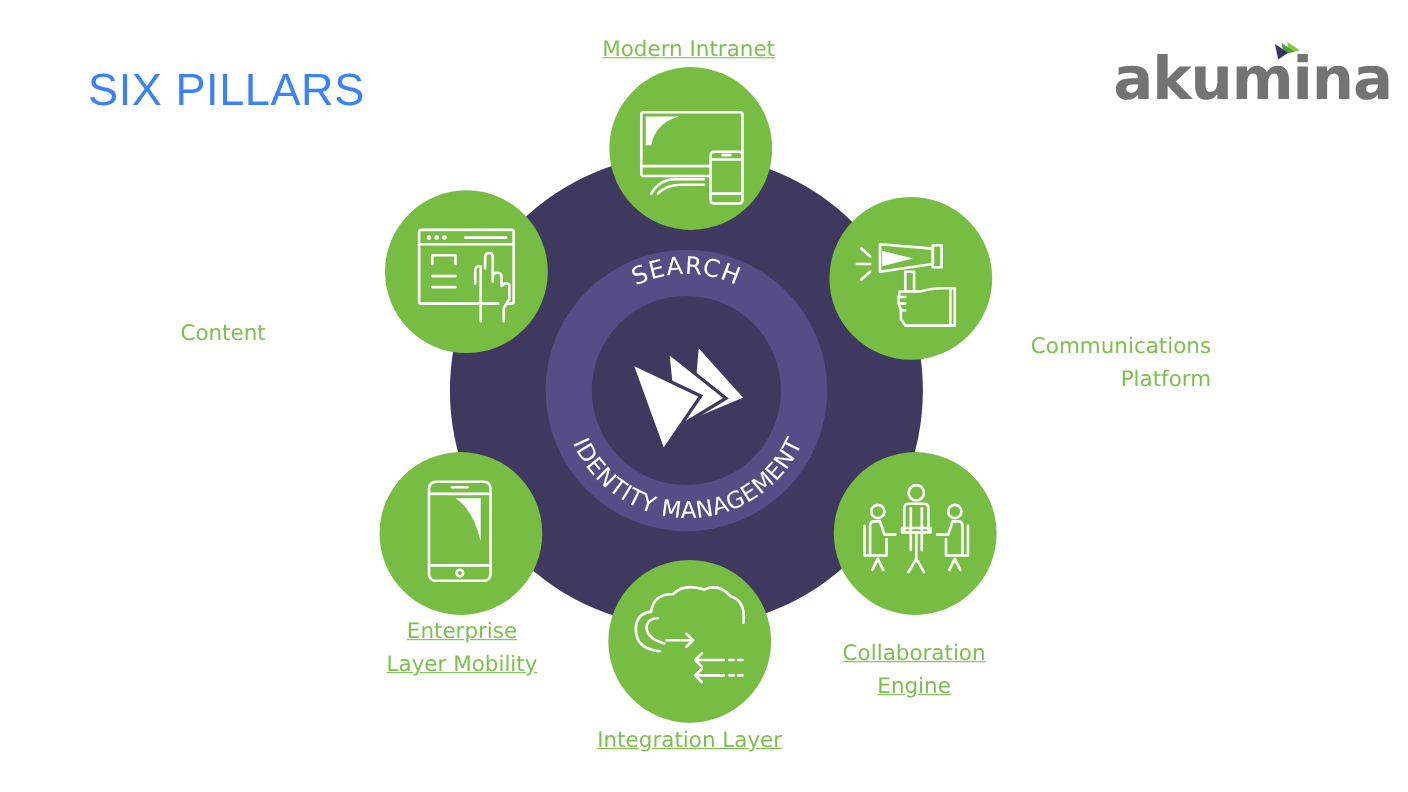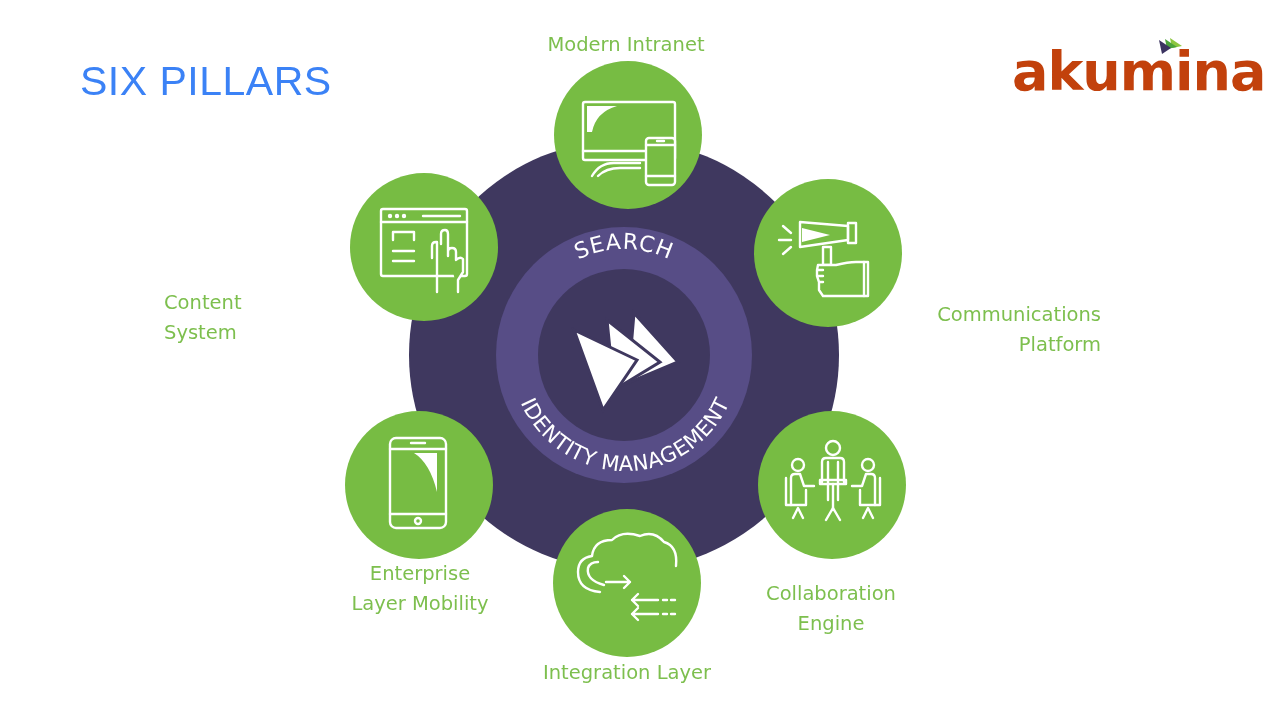--- a/index.html
+++ b/index.html
@@ -2,27 +2,27 @@
 <html><head>
 <meta charset="utf-8">
 <style>
   html, body { margin:0; padding:0; }
   body { width:1280px; height:720px; background:#ffffff; position:relative; overflow:hidden;
          font-family:"DejaVu Sans", sans-serif; }
   .title { position:absolute; left:80px; top:58px; font-family:"Liberation Sans", sans-serif;
            font-size:41px; color:#3b82f6; letter-spacing:0.5px; }
   .logo { position:absolute; left:1010px; top:36px; width:240px; height:70px; }
   .logo-text { position:absolute; left:2px; top:6px; font-family:"DejaVu Sans", sans-serif; font-weight:bold;
-               font-size:54px; color:#c2410c; letter-spacing:-1px; line-height:60px; }
+               font-size:54px; color:#737373; letter-spacing:-1px; line-height:60px; }
   .logo-mark { position:absolute; left:146px; top:0px; }
   svg.diagram { position:absolute; left:0; top:0; }
   .label { position:absolute; color:#7dbf4e; font-family:"DejaVu Sans", sans-serif; font-size:19.5px;
            line-height:30px; font-weight:normal; }
   .label.right { }
-  .label.center { text-align:center; }
+  .label.center { text-align:center;text-decoration:underline; }
   .label.left { text-align:right; }
 </style>
 </head>
 <body>
 
 <div class="title">SIX PILLARS</div>
 
 <div class="logo">
   <svg class="logo-mark" width="28" height="22" viewBox="0 0 28 22">
     <polygon points="14,2 26,10 16,12" fill="#8cc63f"></polygon>
@@ -143,21 +143,20 @@
     </g>
   </g>
 </svg>
 
 <div class="label center" style="left:526px; top:30px; width:200px;">
   <div>Modern Intranet</div>
 </div>
 
 <div class="label right" style="left:164px; top:288px; width:200px;">
   <div>Content</div>
-  <div>System</div>
 </div>
 
 <div class="label left" style="left:881px; top:300px; width:220px;">
   <div>Communications</div>
   <div>Platform</div>
 </div>
 
 <div class="label center" style="left:320px; top:559px; width:200px;">
   <div>Enterprise</div>
   <div>Layer Mobility</div>

